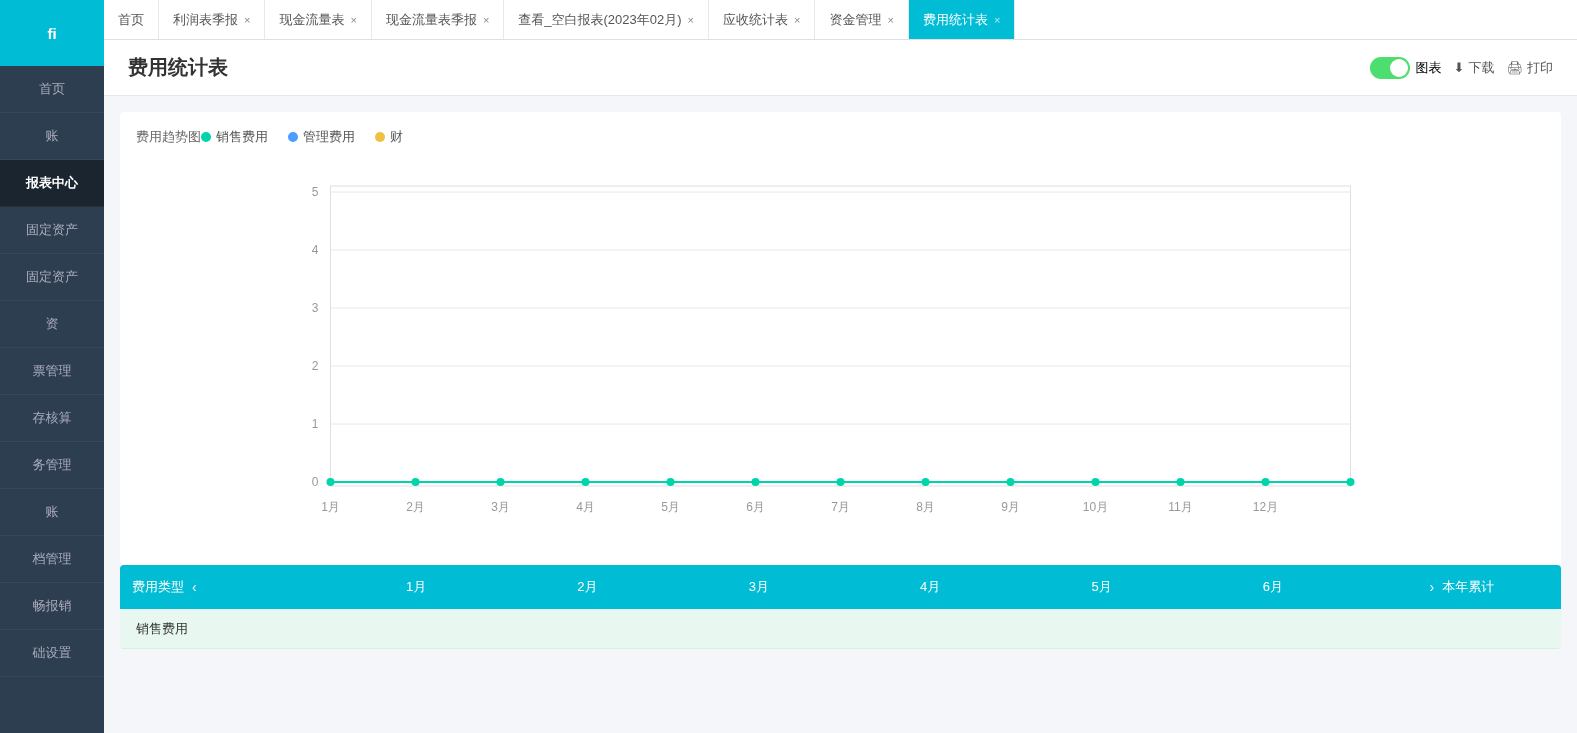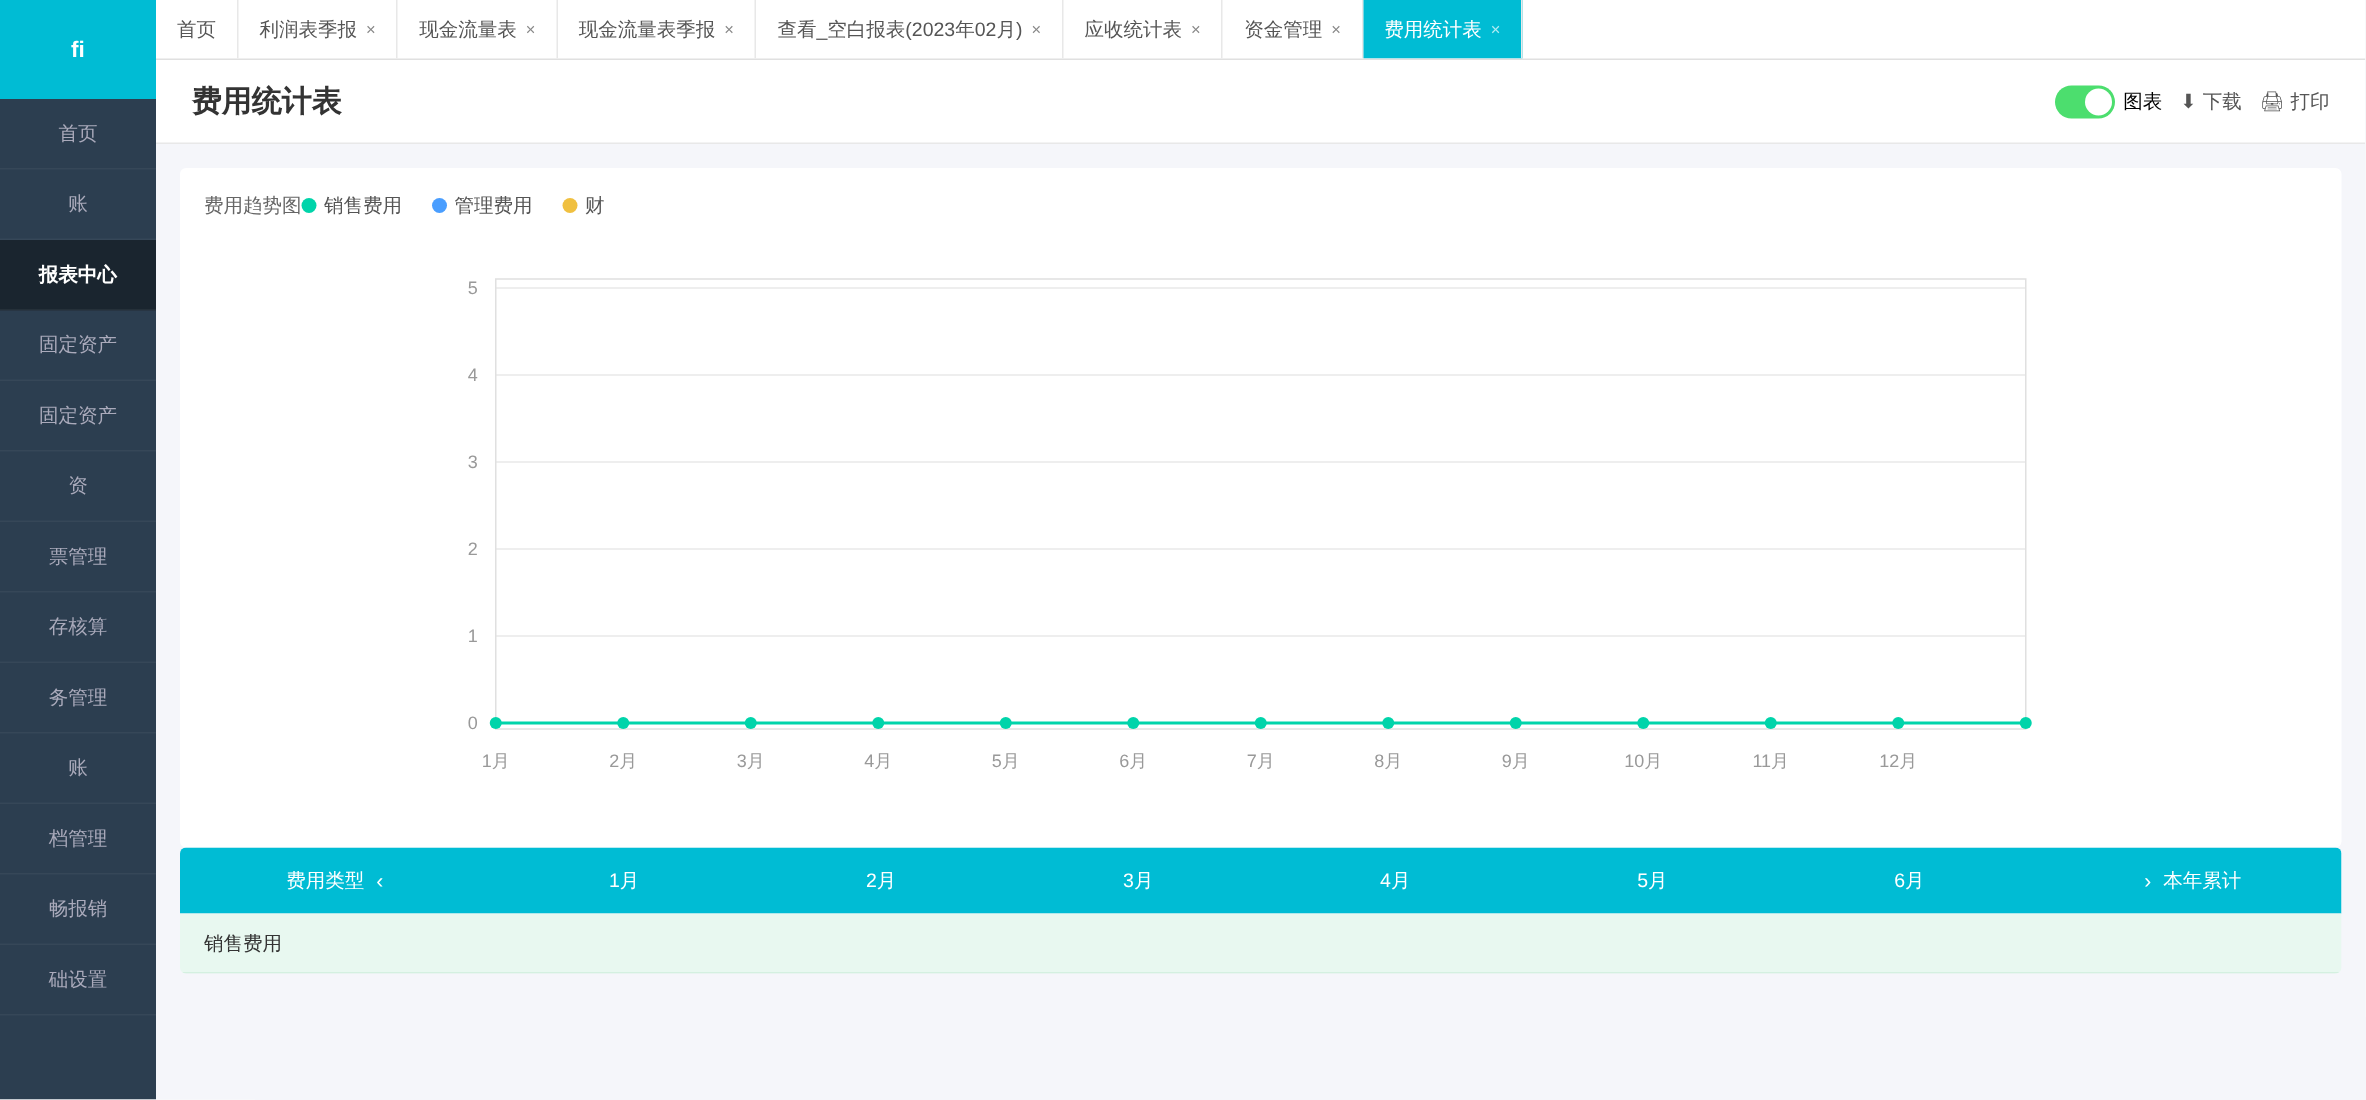--- a/index.html
+++ b/index.html
@@ -202,21 +202,21 @@
       text-align: center;
       font-size: 13px;
       padding: 0 8px;
       display: flex;
       align-items: center;
       justify-content: center;
       gap: 4px;
     }
     .th-cell.type-col {
       flex: 1.2;
-      justify-content: center;
+      justify-content: flex-start;
       padding: 0 12px;
     }
     .th-cell.last-col {
       flex: 1.2;
     }
     .table-data-row {
       background: #e8f8f0;
       display: flex;
       align-items: center;
       height: 40px;

